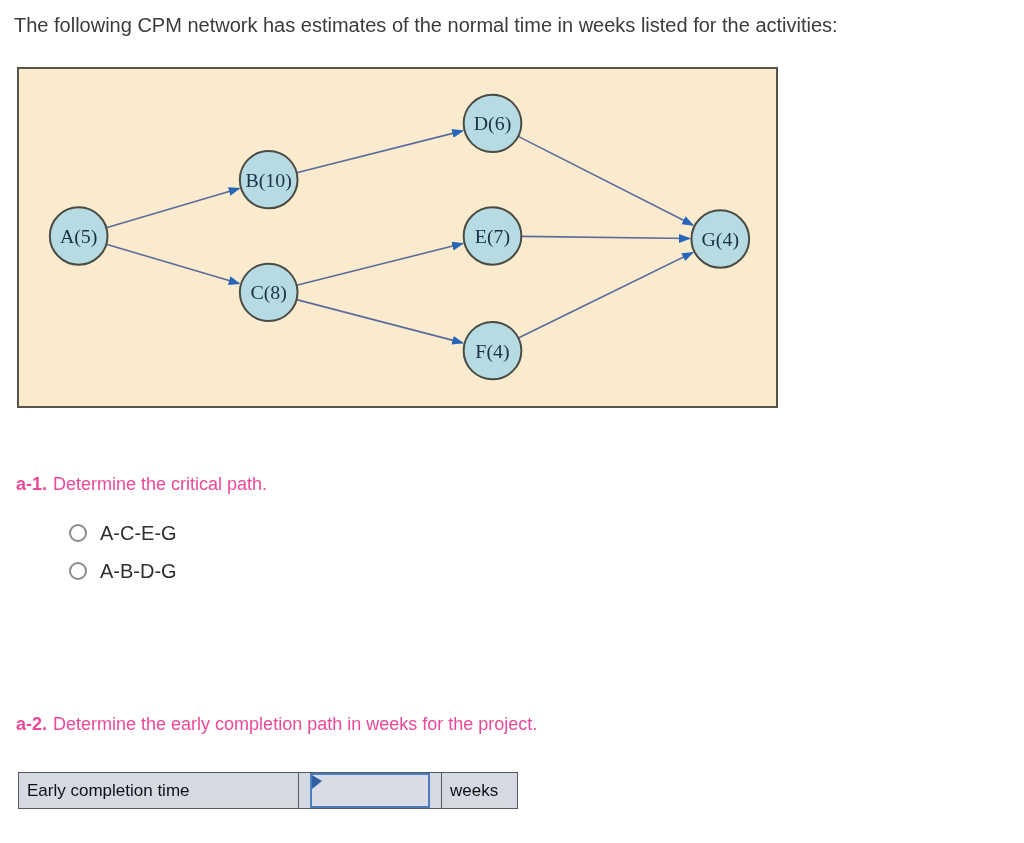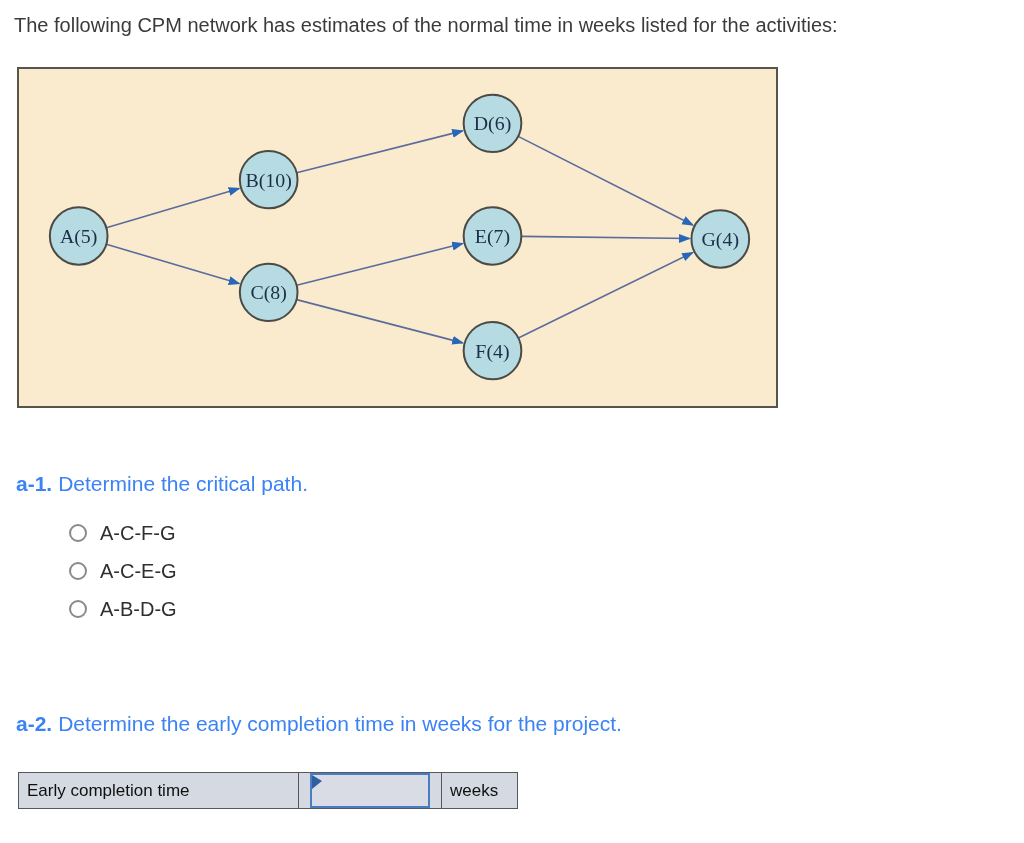--- a/index.html
+++ b/index.html
@@ -12,21 +12,21 @@
     font-size:20px;line-height:26px;color:#3b3b3b;
   }
   
   .diagram-box{
     position:absolute;left:17px;top:67px;width:761px;height:341px;
     box-sizing:border-box;border:2px solid #57554b;background:#faebce;
   }
   .diagram-box svg{display:block;width:100%;height:100%;}
   
   .q-heading{
-    position:absolute;left:16px;font-size:21px;color:#3b82f6;line-height:24px;
+    position:absolute;left:16px;font-size:18px;color:#ec4899;line-height:24px;
   }
   .q-heading .q-prefix{font-weight:bold;margin-right:6px;}
   .q1{top:472px;}
   .q2{top:712px;}
   .options{
     position:absolute;left:69px;top:514px;display:flex;flex-direction:column;
   }
   .opt-row{display:flex;align-items:center;height:38px;cursor:pointer;}
   .radio{
     width:18px;height:18px;border-radius:50%;border:2px solid #8a8a8a;
@@ -113,34 +113,30 @@
     </svg>
   </div>
 
   <div class="q-heading q1">
     <span class="q-prefix">a-1.</span><span>Determine the critical path.</span>
   </div>
 
   <div class="options">
       <div class="opt-row">
         <span class="radio"></span>
-        <span class="opt-label">A-C-F-G</span>
-      </div>
-      <div class="opt-row">
-        <span class="radio"></span>
         <span class="opt-label">A-C-E-G</span>
       </div>
       <div class="opt-row">
         <span class="radio"></span>
         <span class="opt-label">A-B-D-G</span>
       </div>
     </div>
 
   <div class="q-heading q2">
-    <span class="q-prefix">a-2.</span><span>Determine the early completion time in weeks for the project.</span>
+    <span class="q-prefix">a-2.</span><span>Determine the early completion path in weeks for the project.</span>
   </div>
 
   <div class="answer-table">
     <div class="at-cell at-label">Early completion time</div>
     <div class="at-cell at-input-cell">
       <span class="input-flag"></span>
       <input type="text" value="" style="">
     </div>
     <div class="at-cell at-unit">weeks</div>
   </div>

